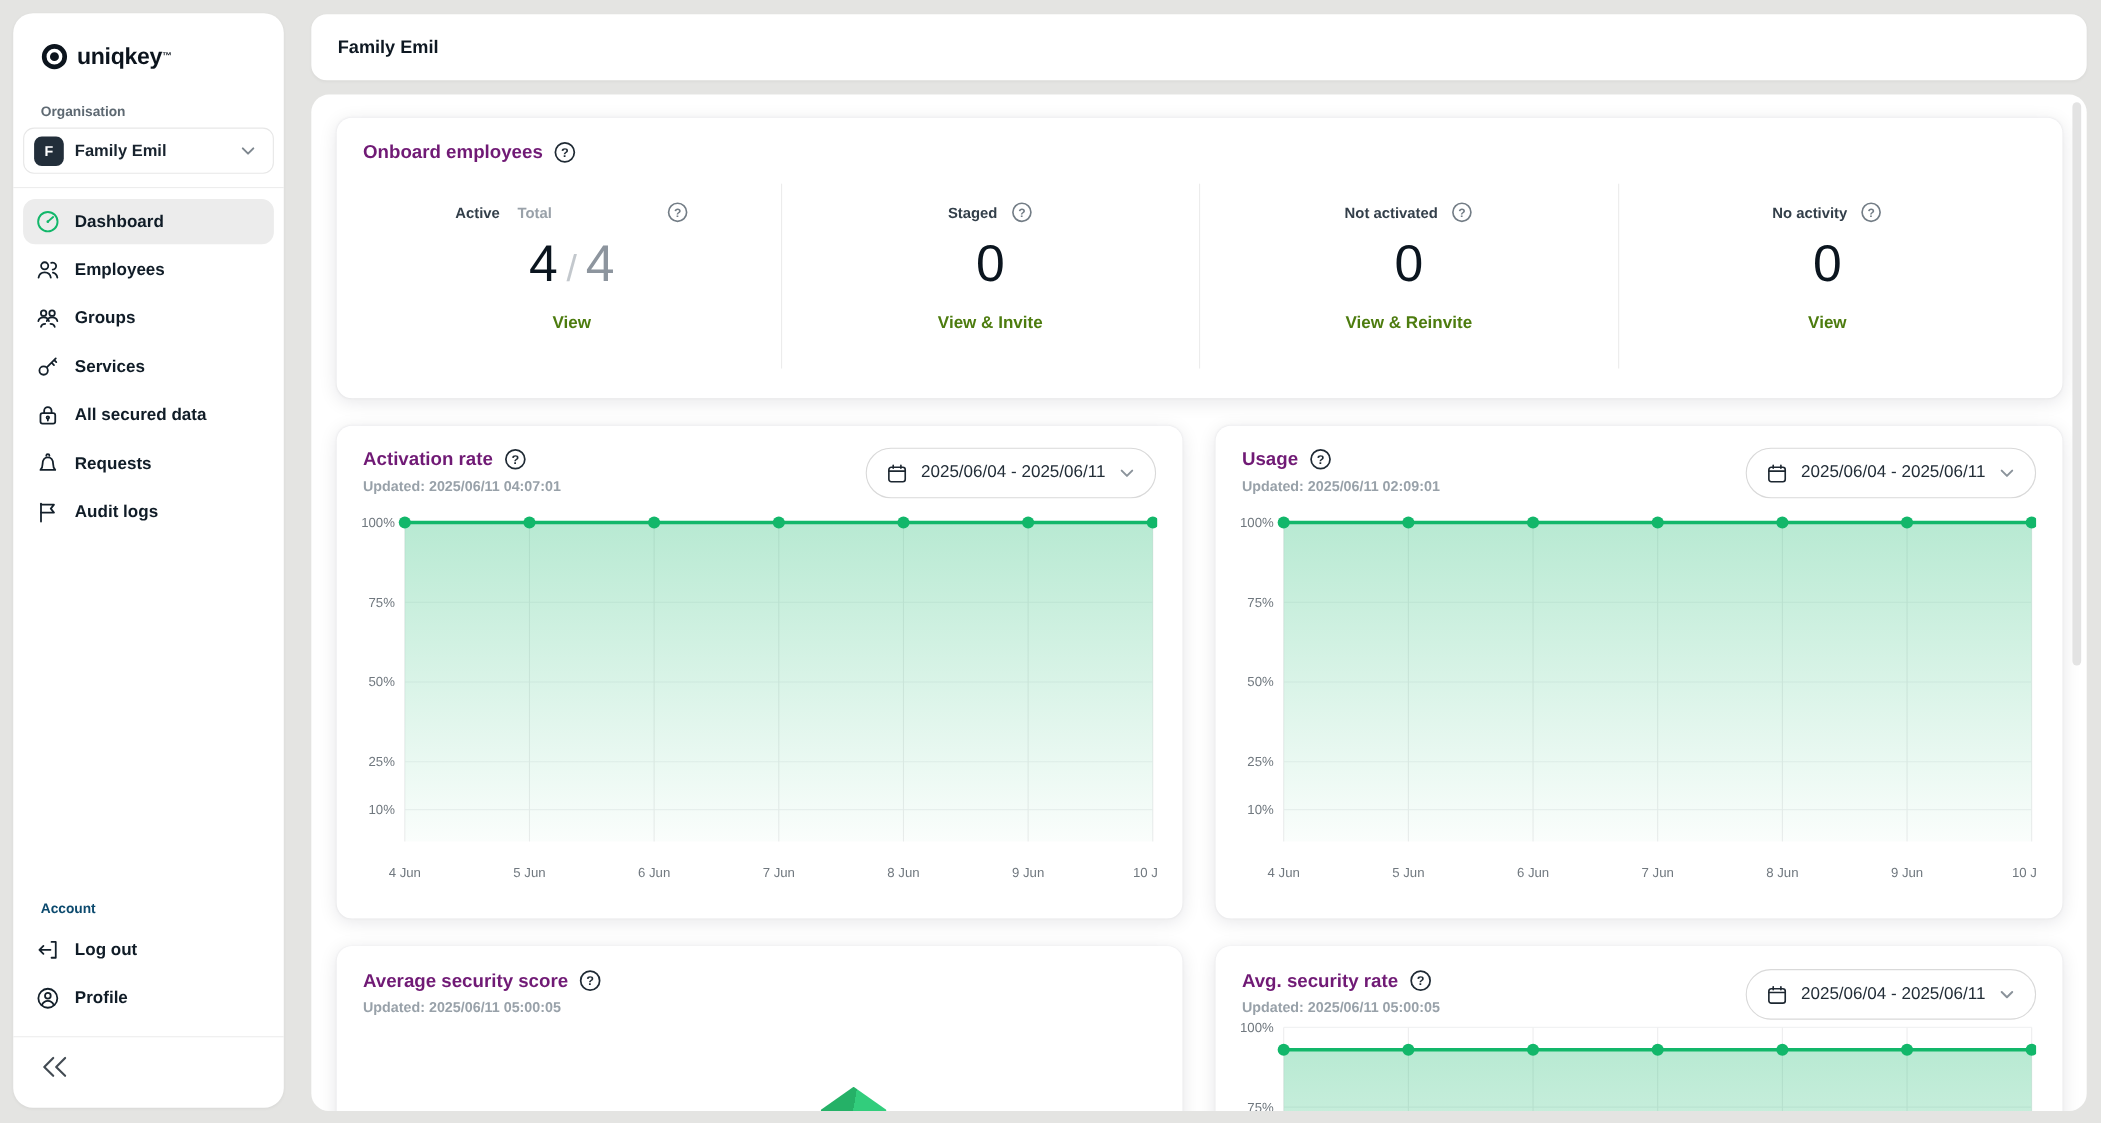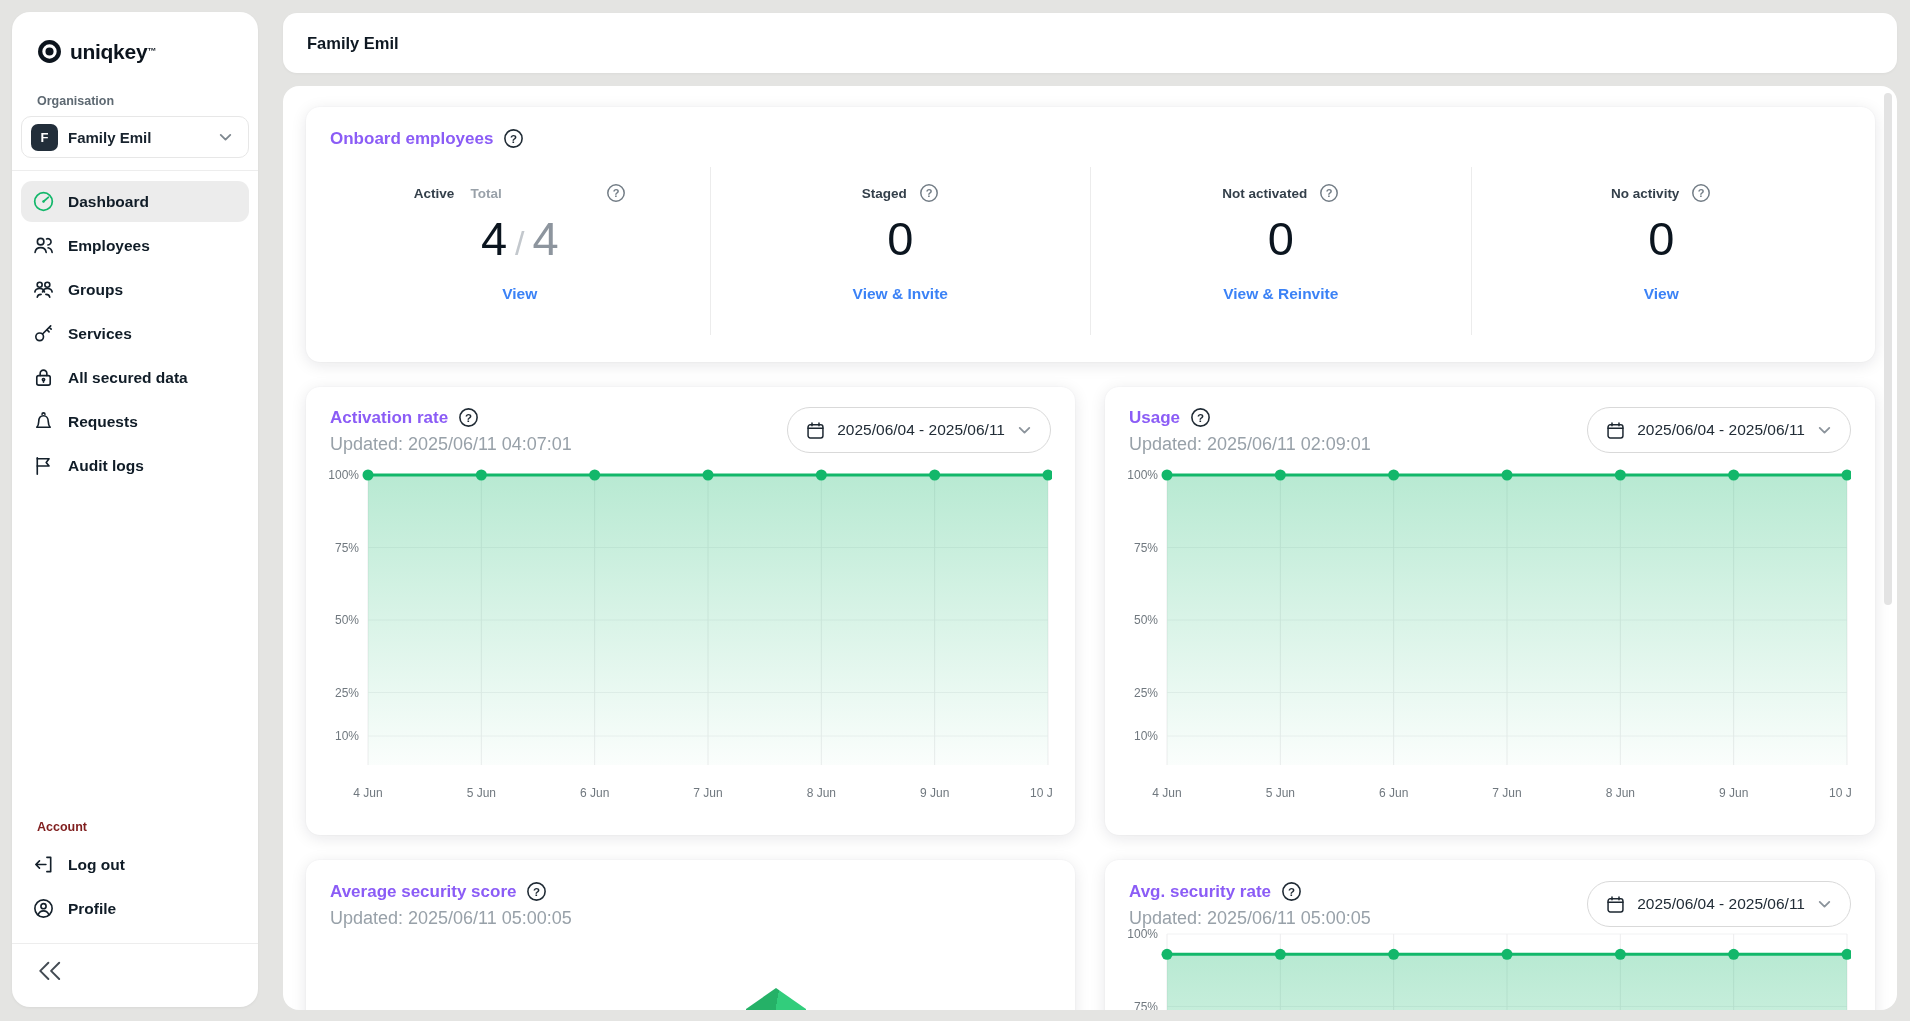--- a/index.html
+++ b/index.html
@@ -39,21 +39,21 @@
     font-size:15.5px; font-weight:700; color:#101c27; cursor:pointer;
   }
   .nav-item .ni { width:23px; height:23px; color:#14202b; flex:0 0 auto; }
   .nav-item.active { background:#ececec; }
   .nav-item.active .ni { color:#12b76a; }
   .badge-new {
     margin-left:auto; background:#c9f4dd; color:#14504a; font-size:11.5px; font-weight:700;
     padding:4px 11px; border-radius:11px; line-height:1;
   }
   .sidebar-spacer { flex:1; }
-  .account-label { margin:0 0 10px 25px; font-size:12.5px; font-weight:700; color:#7f1d1d; }
+  .account-label { margin:0 0 10px 25px; font-size:12.5px; font-weight:700; color:#0c4a6e; }
   .account-nav { padding:0 9px; display:flex; flex-direction:column; gap:3px; }
   .collapse-wrap { border-top:1px solid #ededed; margin-top:14px; padding:15px 0 20px 25px; }
   .collapse-btn { width:26px; height:24px; color:#434b53; cursor:pointer; background:none; border:none; }
 
   
   .topbar {
     position:absolute; left:283px; top:13px; width:1614px; height:60px;
     background:#fff; border-radius:14px; box-shadow:0 1px 3px rgba(0,0,0,.04);
     display:flex; align-items:center; padding-left:24px;
   }
@@ -64,38 +64,38 @@
     position:absolute; left:283px; top:86px; width:1614px; height:924px;
     background:#fff; border-radius:16px; overflow:hidden;
   }
   .scroll-thumb { position:absolute; right:5px; top:7px; width:8px; height:512px;
     background:#e3e3e3; border-radius:4px; cursor:pointer; }
 
   .card { position:absolute; background:#fff; border-radius:14px;
     box-shadow:0 3px 16px rgba(16,24,40,.10), 0 0 2px rgba(16,24,40,.05); }
 
   .card-head-row { display:flex; align-items:center; gap:10px; }
-  .card-title { font-size:17px; font-weight:700; color:#8b5cf6; }
+  .card-title { font-size:17px; font-weight:700; color:#701a75; }
   .help-ic { width:21px; height:21px; color:#1f2a34; cursor:pointer; }
   .help-ic.gray { width:20px; height:20px; color:#737d86; }
-  .updated { margin-top:6px; font-size:18px; font-weight:400; color:#98a1a9; }
+  .updated { margin-top:6px; font-size:13px; font-weight:700; color:#98a1a9; }
 
   
   .onboard { left:23px; top:21px; width:1569px; height:255px; padding:21px 24px 0; }
   .stats-row { display:flex; margin-top:18px; height:168px; }
   .stat-col { flex:1; display:flex; flex-direction:column; align-items:center; padding-top:16px; }
   .stat-col + .stat-col { border-left:1px solid #ececec; }
   .stat-labels { display:flex; align-items:center; gap:16px; font-size:13.5px; font-weight:600; color:#333f4a; }
   .lbl-gray { color:#99a1a9; }
   .stat-labels .help-ic.offset { margin-left:88px; }
   .stat-labels .help-ic.near { margin-left:-4px; }
   .stat-value { margin-top:10px; font-size:47px; font-weight:500; color:#0b151f; line-height:1.1; }
   .stat-value .slash { color:#c3c8cd; font-size:34px; font-weight:400; padding:0 8px; }
   .stat-value .total { color:#8d959e; }
-  .stat-link { margin-top:20px; font-size:15.5px; font-weight:700; color:#3b82f6; text-decoration:none; cursor:pointer; }
+  .stat-link { margin-top:20px; font-size:15.5px; font-weight:700; color:#4d7c0f; text-decoration:none; cursor:pointer; }
 
   
   .chart-card { padding:20px 24px 0; }
   .cc-left  { left:23px;  top:301px; width:769px; height:448px; }
   .cc-right { left:822px; top:301px; width:770px; height:448px; }
   .cc-head { display:flex; align-items:flex-start; justify-content:space-between; }
   .date-pill {
     display:flex; align-items:center; gap:11px; height:46px; padding:0 17px;
     border:1.5px solid #d9d9d9; border-radius:24px; cursor:pointer; background:#fff;
   }

